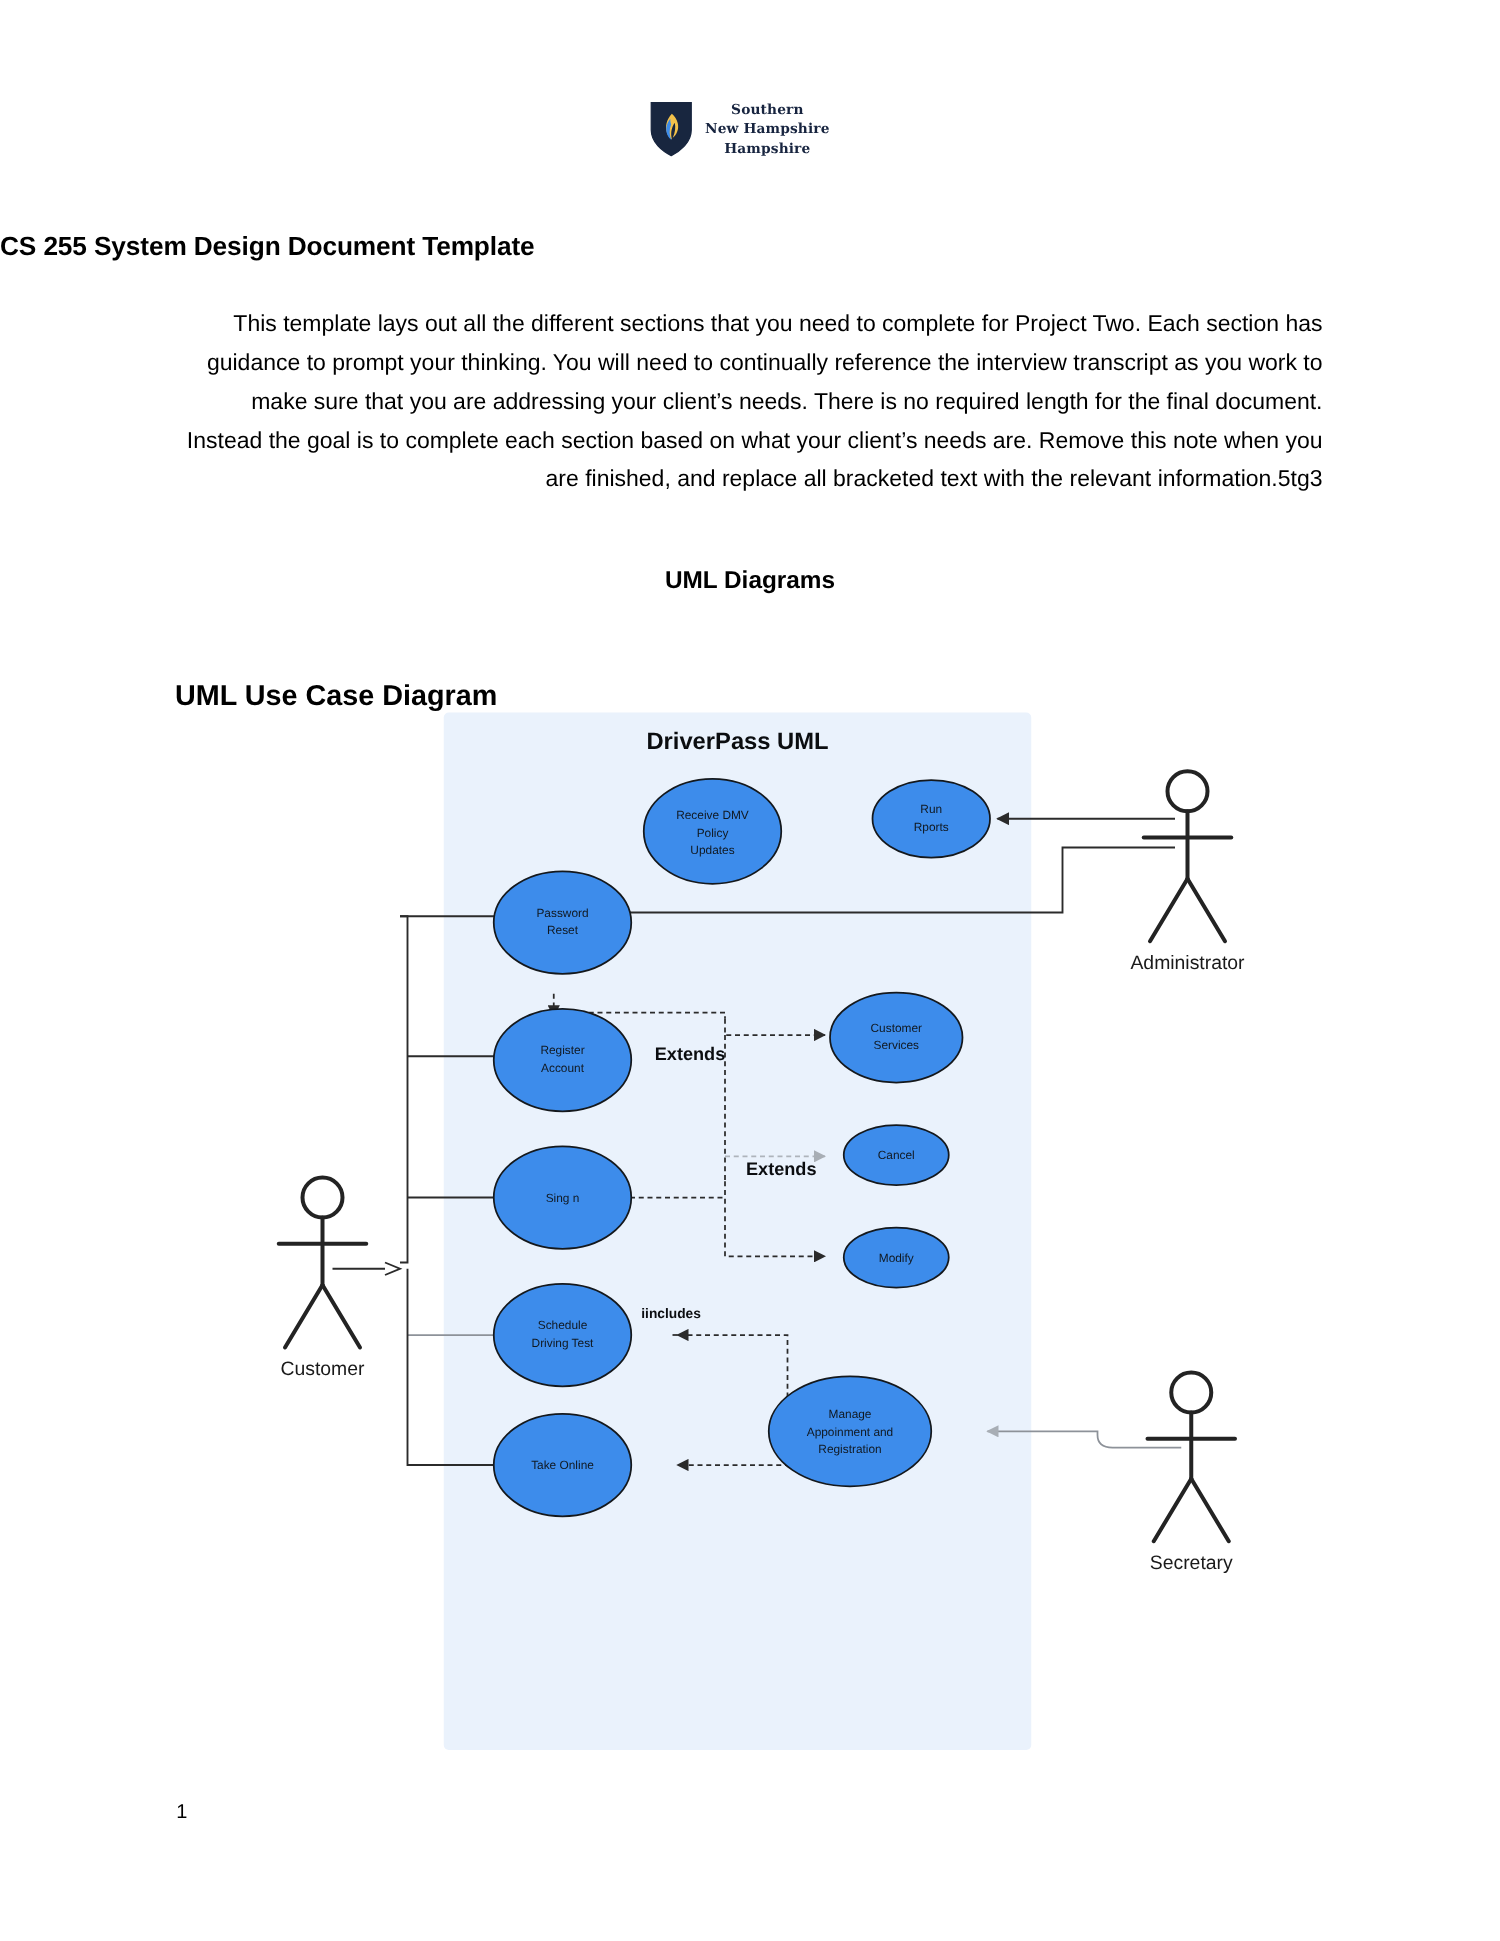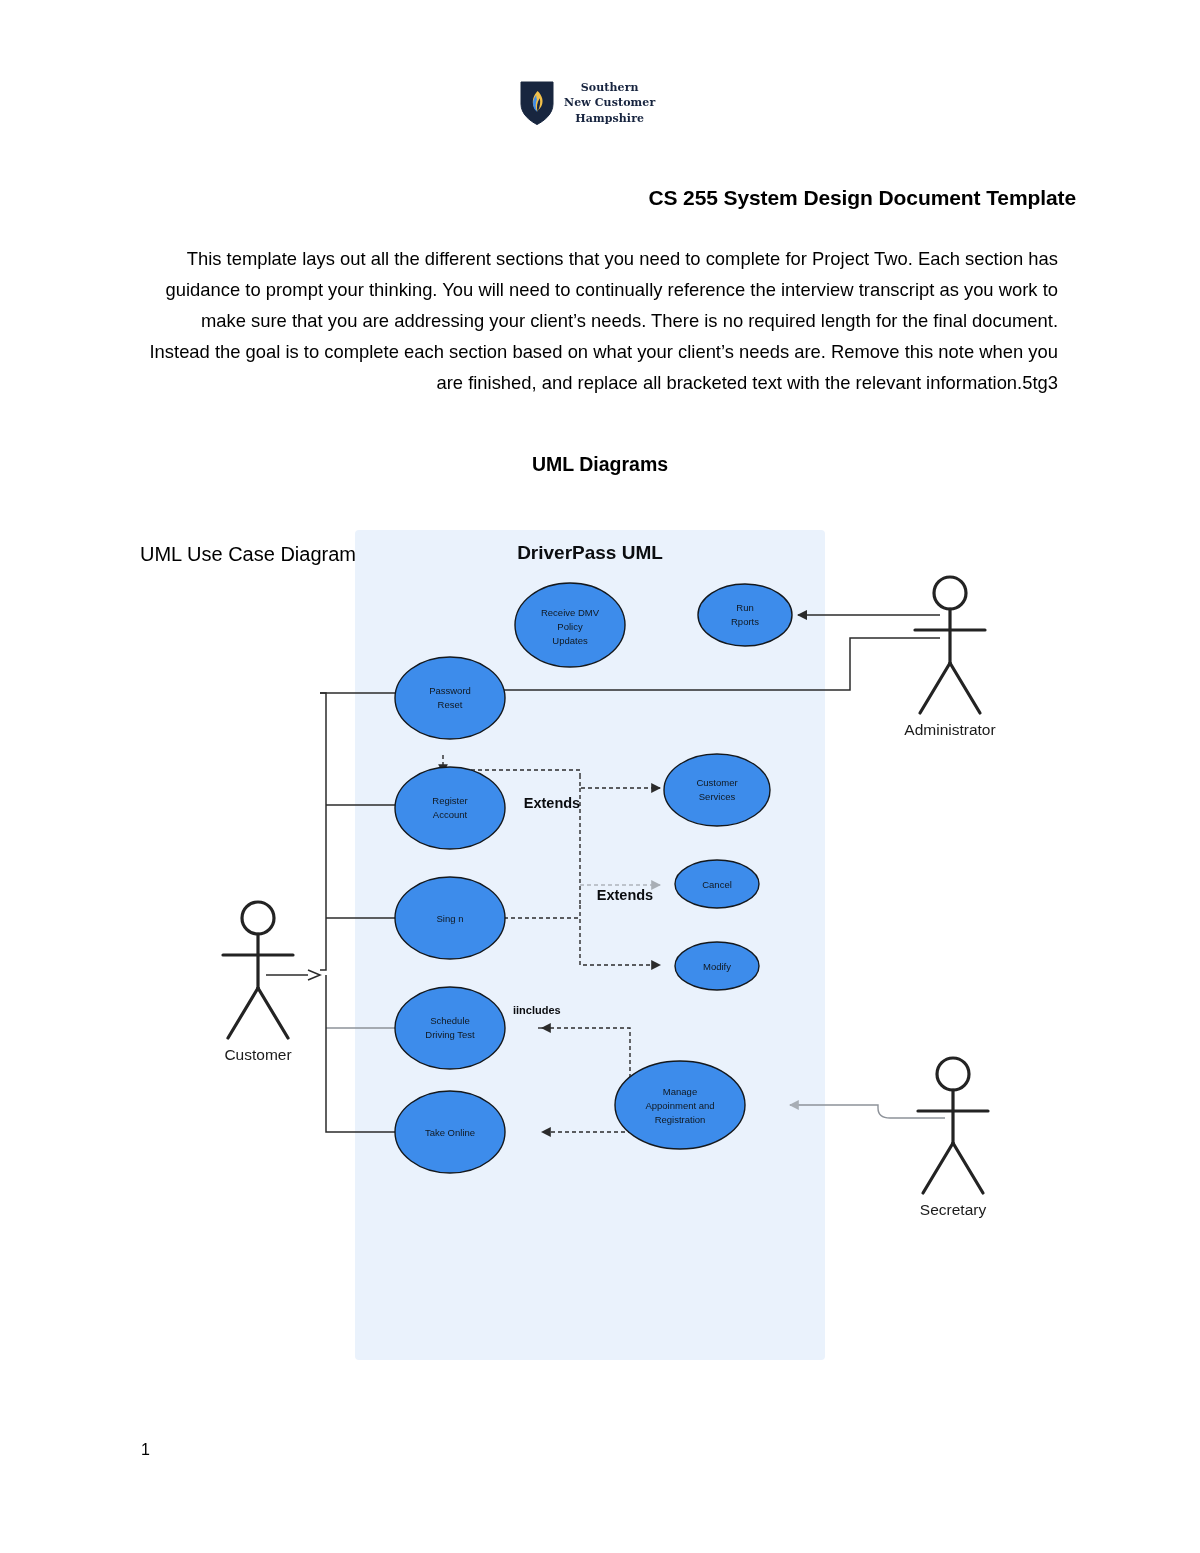--- a/index.html
+++ b/index.html
@@ -41,21 +41,21 @@
     color: #17243f;
     letter-spacing: 0.1px;
     text-align: center;
   }
 
   
   .doc-title {
     position: absolute;
     left: 0; top: 186px;
     width: 1076px;
-    text-align: right;
+    text-align: left;
     font-size: 21px;
     font-weight: 700;
     letter-spacing: -0.1px;
   }
   .body-par {
     position: absolute;
     left: 140px;
     top: 243px;
     width: 918px;
     font-size: 18.4px;
@@ -66,35 +66,35 @@
     position: absolute;
     left: 0; top: 453px;
     width: 1200px;
     text-align: center;
     font-size: 19.5px;
     font-weight: 700;
   }
   .h-usecase {
     position: absolute;
     left: 140px; top: 510px;
-    font-size: 20px;
-    font-weight: 400;
+    font-size: 23px;
+    font-weight: 700;
     margin-top: 33px;
   }
   .page-num {
     position: absolute;
     left: 141px; top: 1441px;
     font-size: 16px;
   }
 
   
   .diagram {
     position: absolute;
     left: 190px;
-    top: 520px;
+    top: 560px;
     width: 860px;
     height: 850px;
   }
   .diagram svg { display: block; }
   .diag-panel { fill: #eaf2fc; }
 
   .uc-ellipse {
     fill: #3d8ceb;
     stroke: #14181c;
     stroke-width: 1.4;
@@ -171,21 +171,21 @@
 <div class="page">
 
   <div class="logo-wrap">
     <svg class="logo-shield" viewBox="0 0 34 46">
       <path d="M1 2 H33 V24 C33 34 24 41 17 44.5 C10 41 1 34 1 24 Z" fill="#18263f" stroke="#18263f" stroke-width="1"></path>
       <path d="M17.5 11 C13 16 12 21 13.5 26 C14.3 28.6 16 30.4 17.6 31.5 C16.4 27 16.9 22.5 19.8 18.2 C20.6 22 20.2 26 18.2 30.2 C21.6 27.6 23.3 23 22.2 18.6 C21.5 15.7 19.8 13 17.5 11 Z" fill="#f2c14a"></path>
       <path d="M16.2 15 C12.9 19.2 12.3 23.6 13.8 27.6 C14.6 29.6 15.9 31 17.2 31.9 C15.3 28.3 15.2 23.8 16.9 19.6 C16.4 18.1 16.2 16.6 16.2 15 Z" fill="#3d8ceb"></path>
     </svg>
     <div class="logo-text">
       <div>Southern</div>
-      <div>New Customer</div>
+      <div>New Hampshire</div>
       <div>Hampshire</div>
     </div>
   </div>
 
   <div class="doc-title">CS 255 System Design Document Template</div>
 
   <div class="body-par">This template lays out all the different sections that you need to complete for Project Two. Each section has guidance to prompt your thinking. You will need to continually reference the interview transcript as you work to make sure that you are addressing your client’s needs. There is no required length for the final document. Instead the goal is to complete each section based on what your client’s needs are. Remove this note when you are finished, and replace all bracketed text with the relevant information.5tg3</div>
 
   <div class="h-uml">UML Diagrams</div>
   <div class="h-usecase">UML Use Case Diagram</div>

